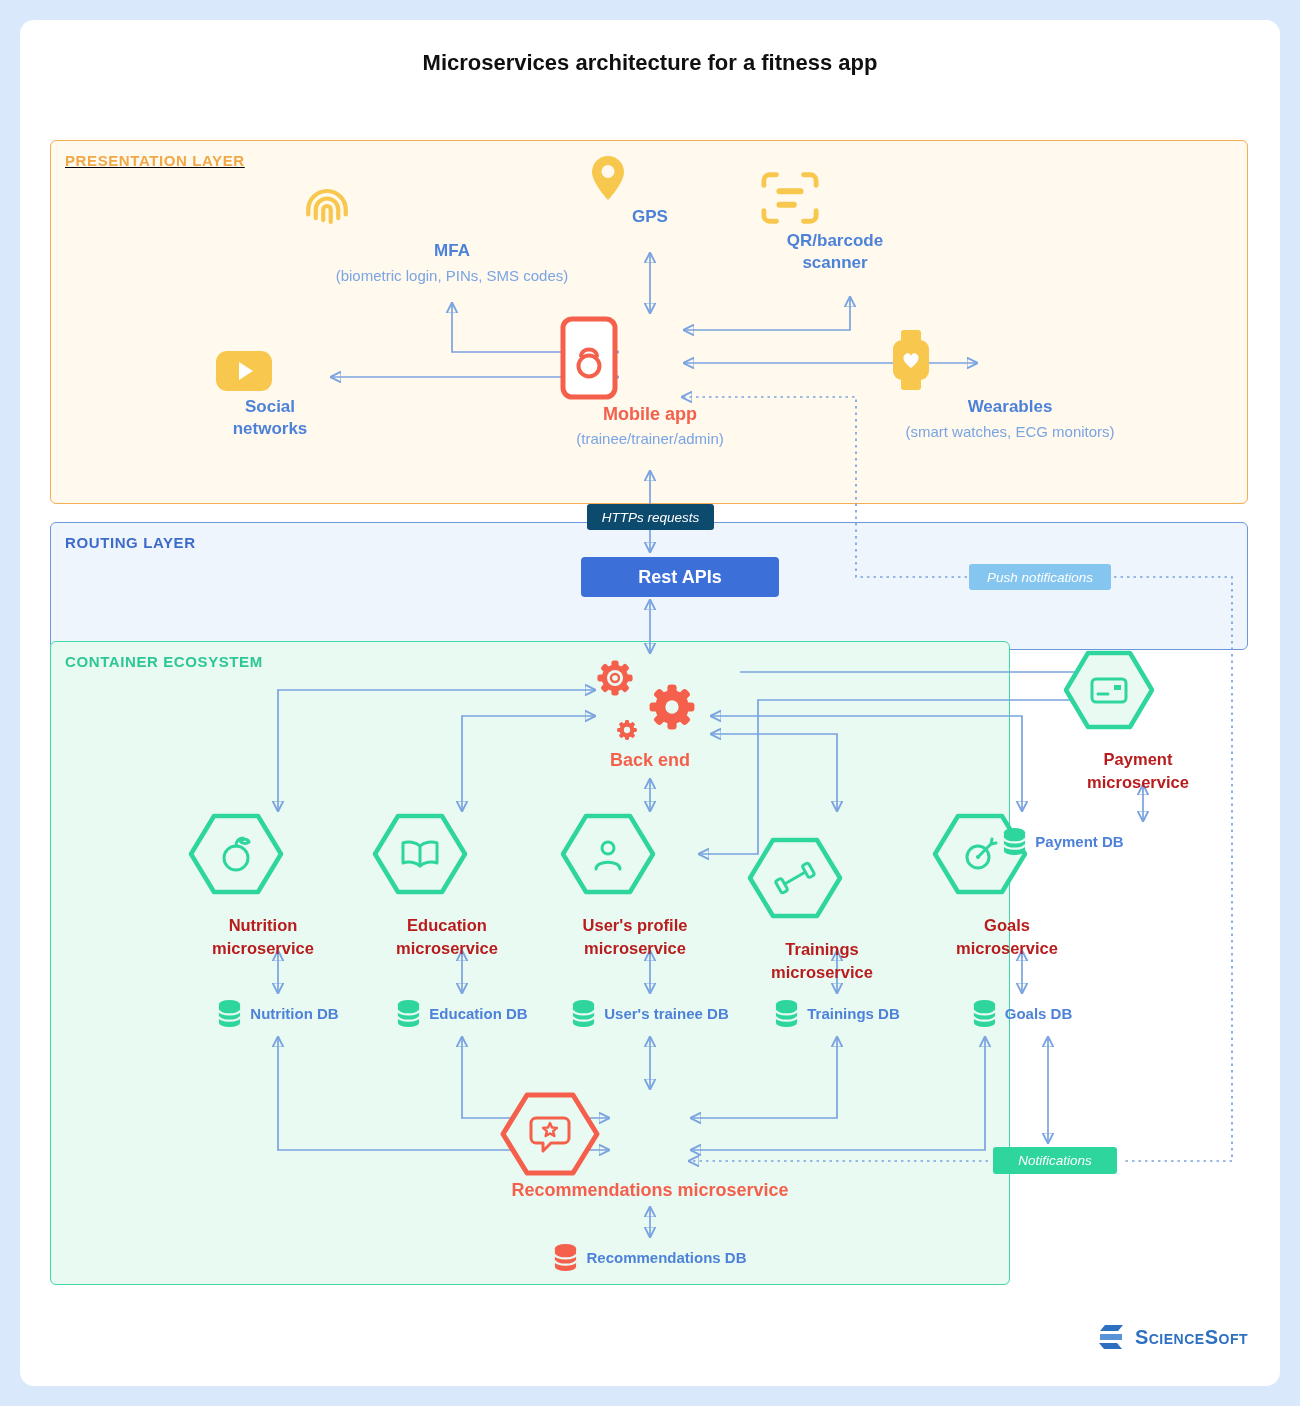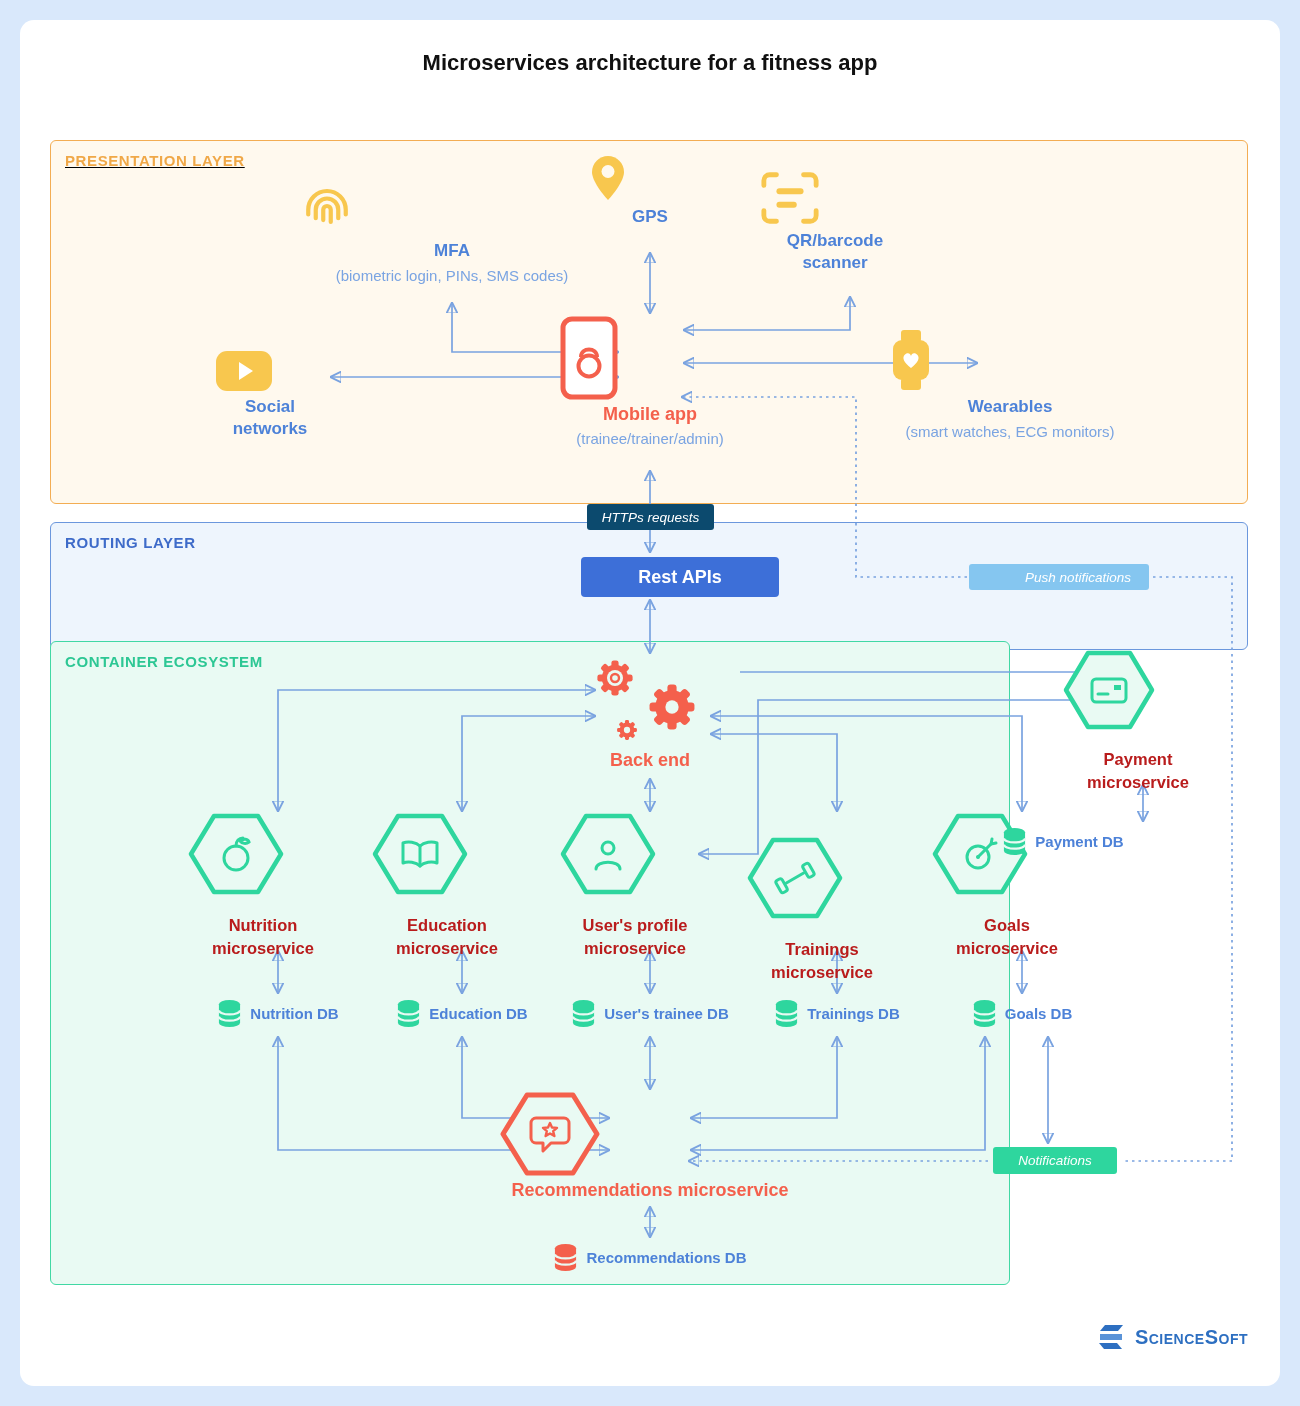--- a/index.html
+++ b/index.html
@@ -19,21 +19,21 @@
   .node{position:absolute;display:flex;flex-direction:column;text-align:center;z-index:3;}
   .blue-label{color:#4d82d8;font-weight:700;font-size:17px;margin-top:4px;line-height:1.3;}
   .sub-label{color:#7aa4e2;font-size:15px;margin-top:4px;line-height:1.3;}
   .red-label{color:#f4604c;font-weight:700;font-size:18px;margin-top:4px;}
   .ms-label{color:#b91c1c;font-weight:700;font-size:16.5px;line-height:1.38;margin-top:18px;width:150px;}
   .db-node{position:absolute;display:flex;align-items:center;justify-content:center;gap:8px;z-index:3;width:190px;}
   .db-label{color:#4d82d8;font-weight:700;font-size:15px;}
   .rest-api{position:absolute;left:533px;top:557px;width:198px;height:40px;background:#3d6fd8;color:#fff;font-weight:700;font-size:18px;display:flex;align-items:center;justify-content:center;border-radius:4px;z-index:3;margin-left:48px;}
   .badge{position:absolute;color:#fff;font-style:italic;font-size:13.5px;display:flex;align-items:center;justify-content:center;border-radius:3px;z-index:4;}
   .badge-https{left:587px;top:504px;width:127px;height:26px;background:#0c4a6e;}
-  .badge-push{left:969px;top:564px;width:142px;height:26px;background:#85c6f0;padding-left:38px;}
+  .badge-push{left:969px;top:564px;width:142px;height:26px;background:#85c6f0;}
   .badge-notif{left:993px;top:1147px;width:124px;height:27px;background:#2ed69e;}
   .footer{position:absolute;right:52px;top:1322px;display:flex;align-items:center;gap:9px;z-index:3;}
   .brand{color:#2d6fc1;font-weight:700;font-size:20px;letter-spacing:.5px;font-variant:small-caps;}
 </style>
 </head>
 <body>
 
 <div class="page">
   <div class="card"></div>
 

